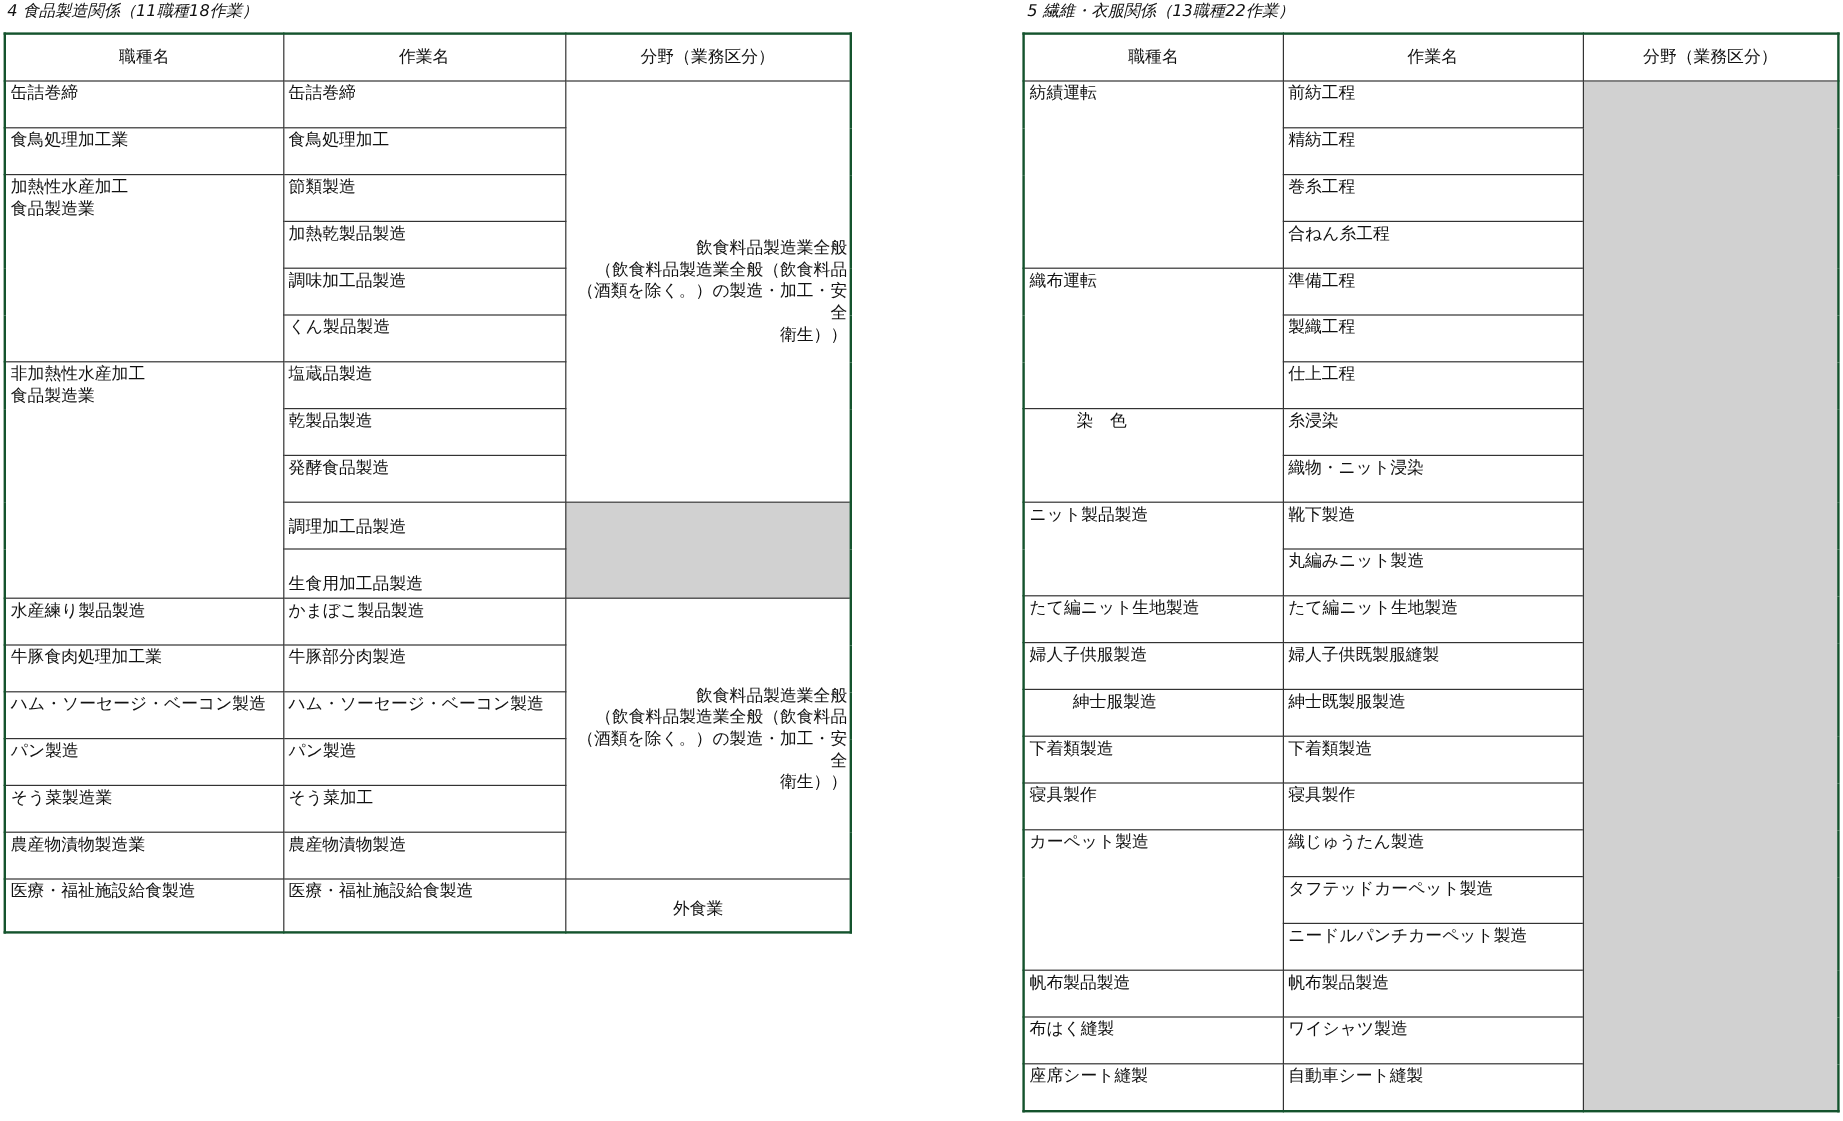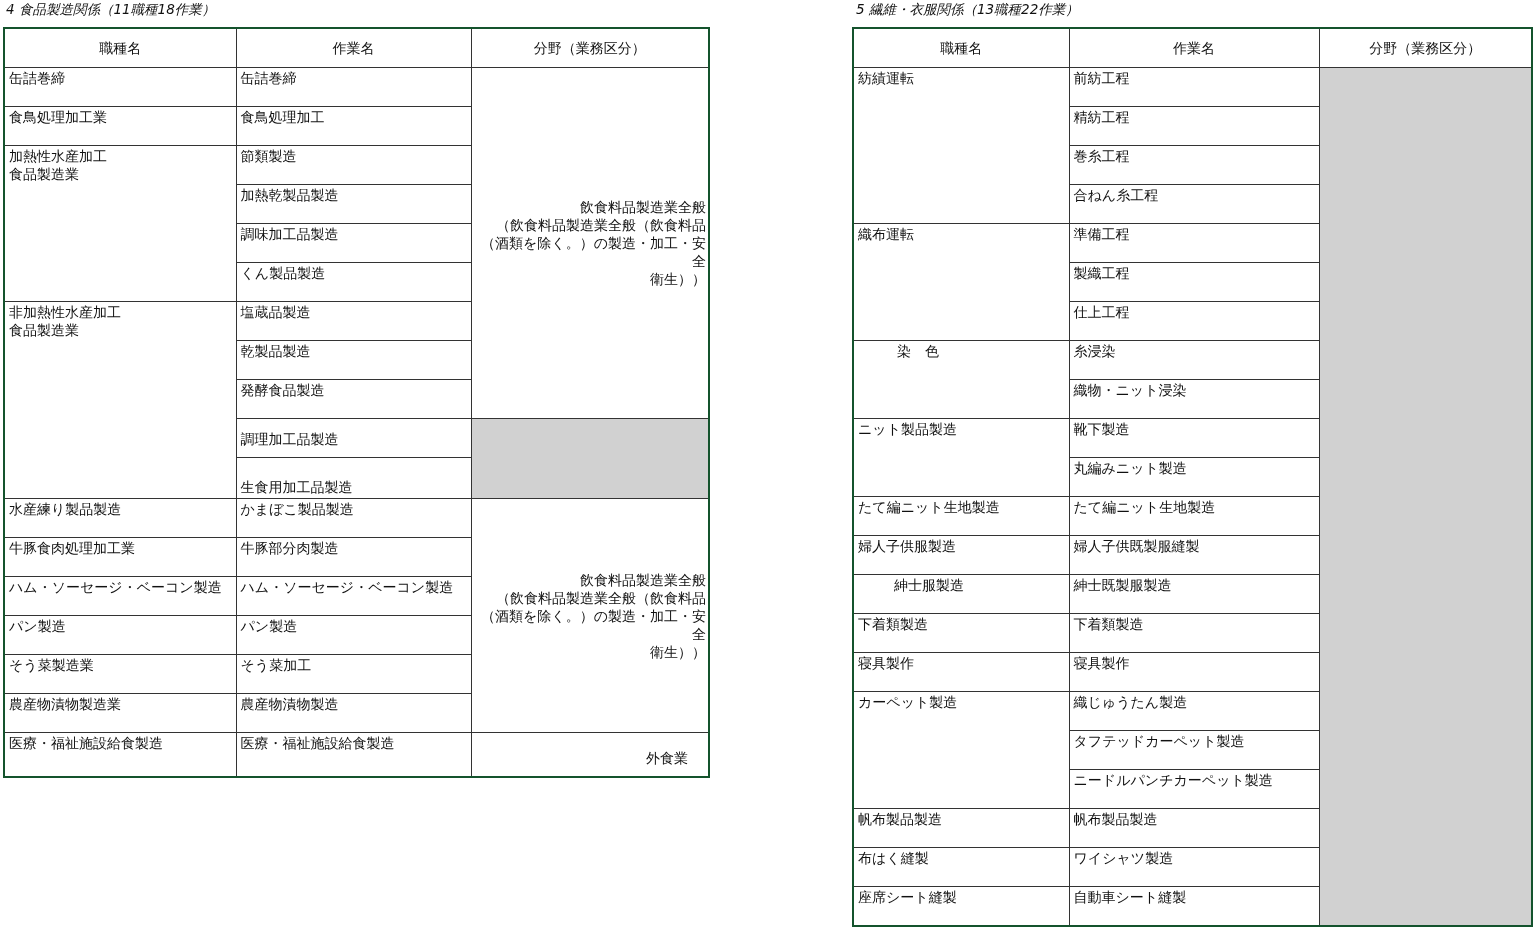--- a/index.html
+++ b/index.html
@@ -6,21 +6,21 @@
   body{width:1536px;height:934px;position:relative;overflow:hidden;
        font-family:"DejaVu Sans","Liberation Sans",sans-serif;color:#111;font-size:14px;}
   .section-title{position:absolute;top:0;font-size:13.5px;line-height:18px;white-space:nowrap;font-style:italic;}
   table{position:absolute;border-collapse:collapse;table-layout:fixed;}
   td,th{border:1.5px solid #333;padding:0;vertical-align:top;font-weight:normal;
         font-size:14px;line-height:18px;overflow:hidden;}
   th{height:38px;vertical-align:middle;text-align:center;}
   td.cell{padding:1px 4px 0 4px;}
   tr.r td{height:37px;}
   td.field{text-align:right;vertical-align:middle;padding:0 2px;font-size:14px;line-height:18px;}
-  td.field.left{text-align:right;padding:6px 20px 0 4px;vertical-align:middle;}
+  td.field.left{text-align:center;padding:6px 20px 0 4px;vertical-align:middle;}
   td.grey{background:#d1d1d1;}
   .tbl-outer{border:2px solid #14532d;}
   .pre{white-space:pre-line;}
 </style>
 </head>
 <body>
 
 <div class="section-title" style="left:6px;">4  食品製造関係（11職種18作業）</div>
 <div class="section-title" style="left:856px;">5  繊維・衣服関係（13職種22作業）</div>
 

